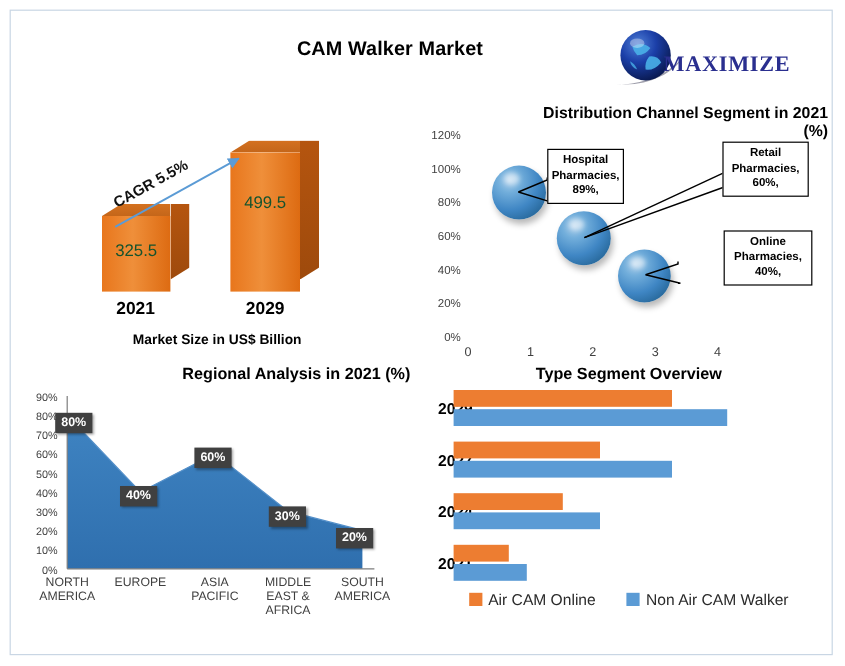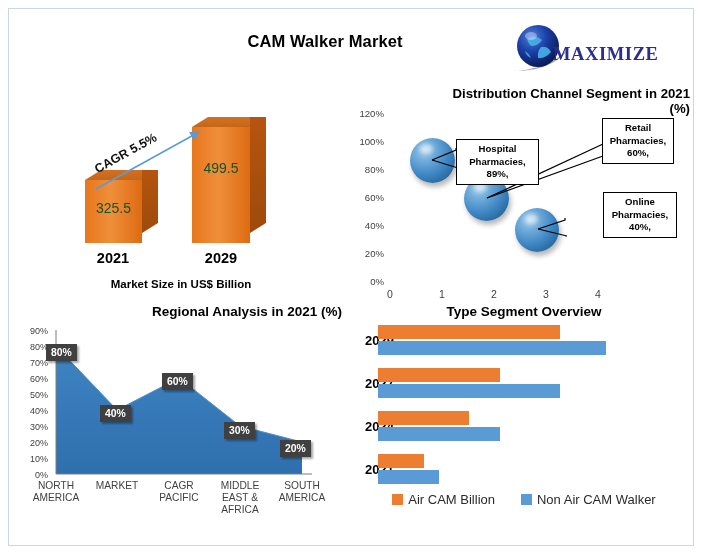--- a/index.html
+++ b/index.html
@@ -161,21 +161,21 @@
       <polyline points="137,112 253,58" fill="none" stroke="#000" stroke-width="1.2"></polyline>
       <polyline points="137,112 253,70" fill="none" stroke="#000" stroke-width="1.2"></polyline>
       <polyline points="188,143 215,134 215,132" fill="none" stroke="#000" stroke-width="1.2"></polyline>
       <polyline points="188,143 217,150 215,150" fill="none" stroke="#000" stroke-width="1.2"></polyline>
     </svg>
 
     <div class="bubble" style="left:60px;top:52px;width:45px;height:45px;"></div>
     <div class="bubble" style="left:114px;top:90px;width:45px;height:45px;"></div>
     <div class="bubble" style="left:165px;top:122px;width:44px;height:44px;"></div>
 
-    <div class="callout" style="left:106px;top:38px;width:83px;height:46px;margin-top:15px;">
+    <div class="callout" style="left:106px;top:38px;width:64px;height:46px;">
       <div>Hospital</div>
       <div>Pharmacies,</div>
       <div>89%,</div>
     </div>
     <div class="callout" style="left:252px;top:32px;width:72px;height:46px;">
       <div>Retail</div>
       <div>Pharmacies,</div>
       <div>60%,</div>
     </div>
     <div class="callout" style="left:215px;top:106px;width:74px;height:46px;margin-left:38px;">
@@ -216,24 +216,24 @@
     <div class="dlabel" style="left:88px;top:105px;">40%</div>
     <div class="dlabel" style="left:150px;top:73px;">60%</div>
     <div class="dlabel" style="left:212px;top:122px;">30%</div>
     <div class="dlabel" style="left:268px;top:140px;">20%</div>
 
     <div class="q3-xlab" style="left:9px;top:180px;">
       <span>NORTH</span><br>
       <span>AMERICA</span>
     </div>
     <div class="q3-xlab" style="left:70px;top:180px;">
-      <span>MARKET</span>
+      <span>EUROPE</span>
     </div>
     <div class="q3-xlab" style="left:132px;top:180px;">
-      <span>CAGR</span><br>
+      <span>ASIA</span><br>
       <span>PACIFIC</span>
     </div>
     <div class="q3-xlab" style="left:193px;top:180px;">
       <span>MIDDLE</span><br>
       <span>EAST &amp;</span><br>
       <span>AFRICA</span>
     </div>
     <div class="q3-xlab" style="left:255px;top:180px;">
       <span>SOUTH</span><br>
       <span>AMERICA</span>
@@ -255,21 +255,21 @@
     <div class="hbar" style="left:28px;top:111px;width:91px;height:14px;background:#ED7D31;"></div>
     <div class="hbar" style="left:28px;top:127px;width:122px;height:14px;background:#5B9BD5;"></div>
 
     <div class="ycat" style="top:162px;">2021</div>
     <div class="hbar" style="left:28px;top:154px;width:46px;height:14px;background:#ED7D31;"></div>
     <div class="hbar" style="left:28px;top:170px;width:61px;height:14px;background:#5B9BD5;"></div>
 
     <div class="legend">
       <div class="legend-item">
         <span class="legend-swatch" style="background:#ED7D31;"></span>
-        <span>Air CAM Billion</span>
+        <span>Air CAM Online</span>
       </div>
       <div class="legend-item">
         <span class="legend-swatch" style="background:#5B9BD5;"></span>
         <span>Non Air CAM Walker</span>
       </div>
     </div>
   </div>
 </div>
 
 </body></html>

